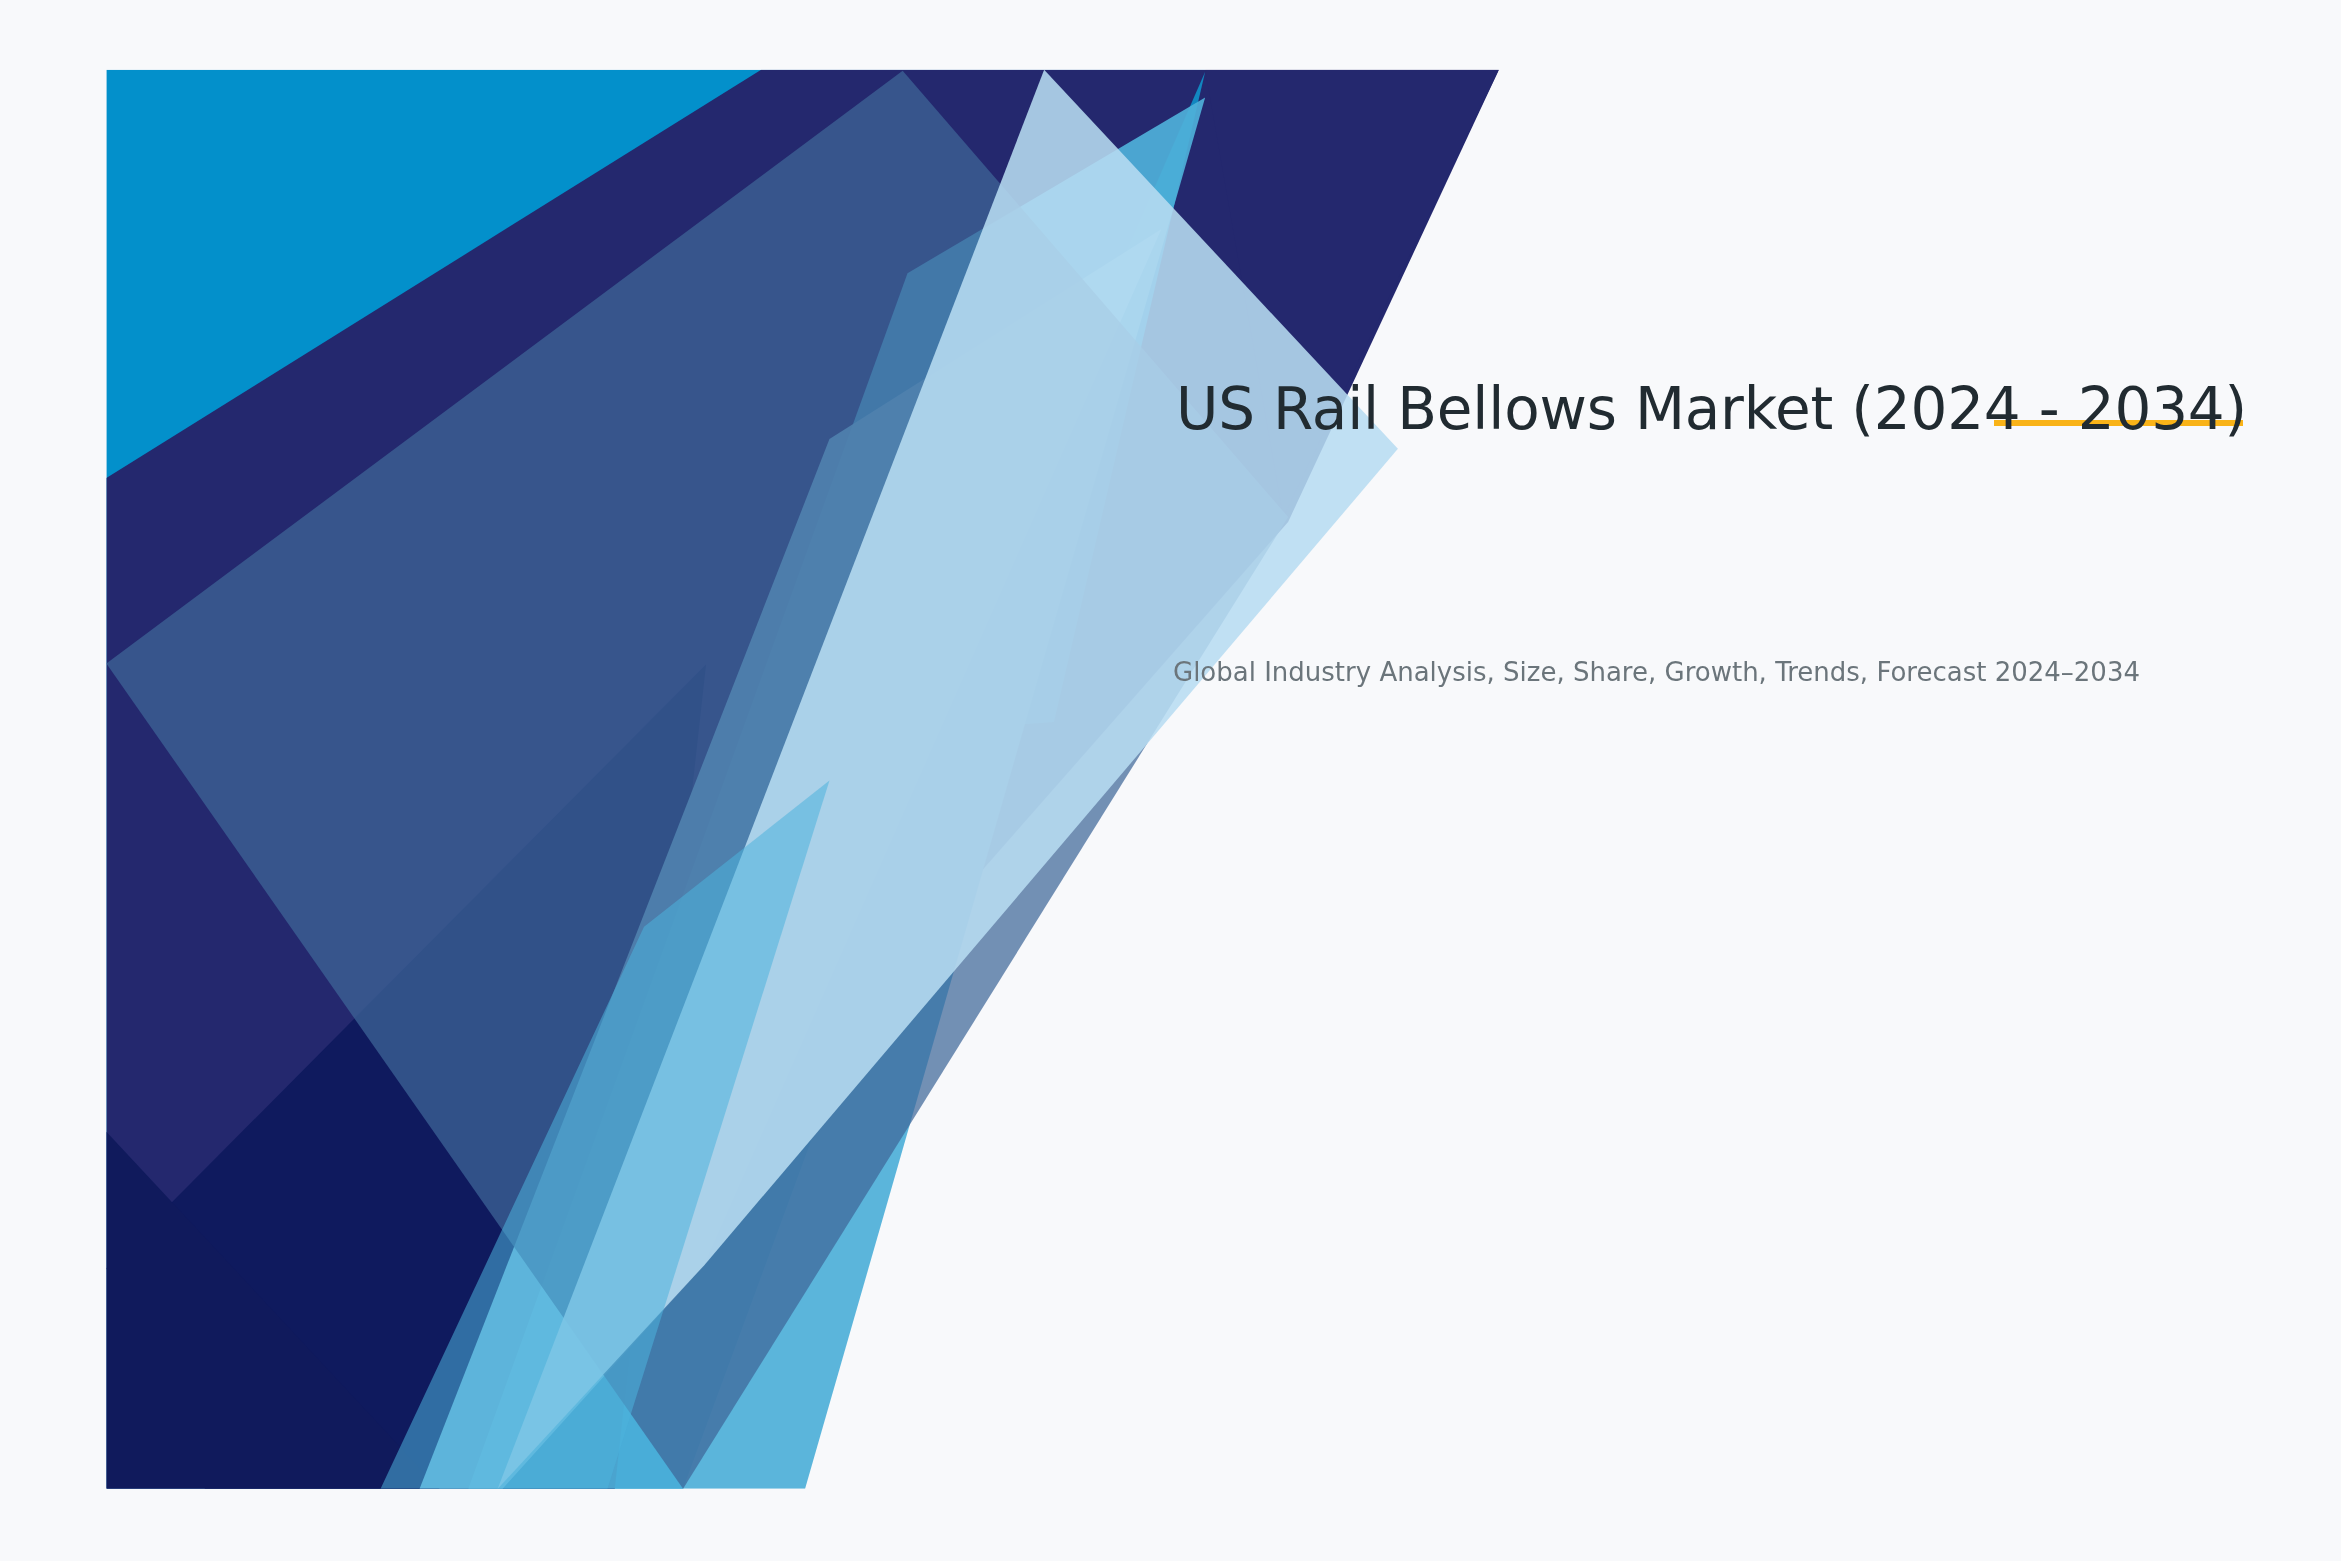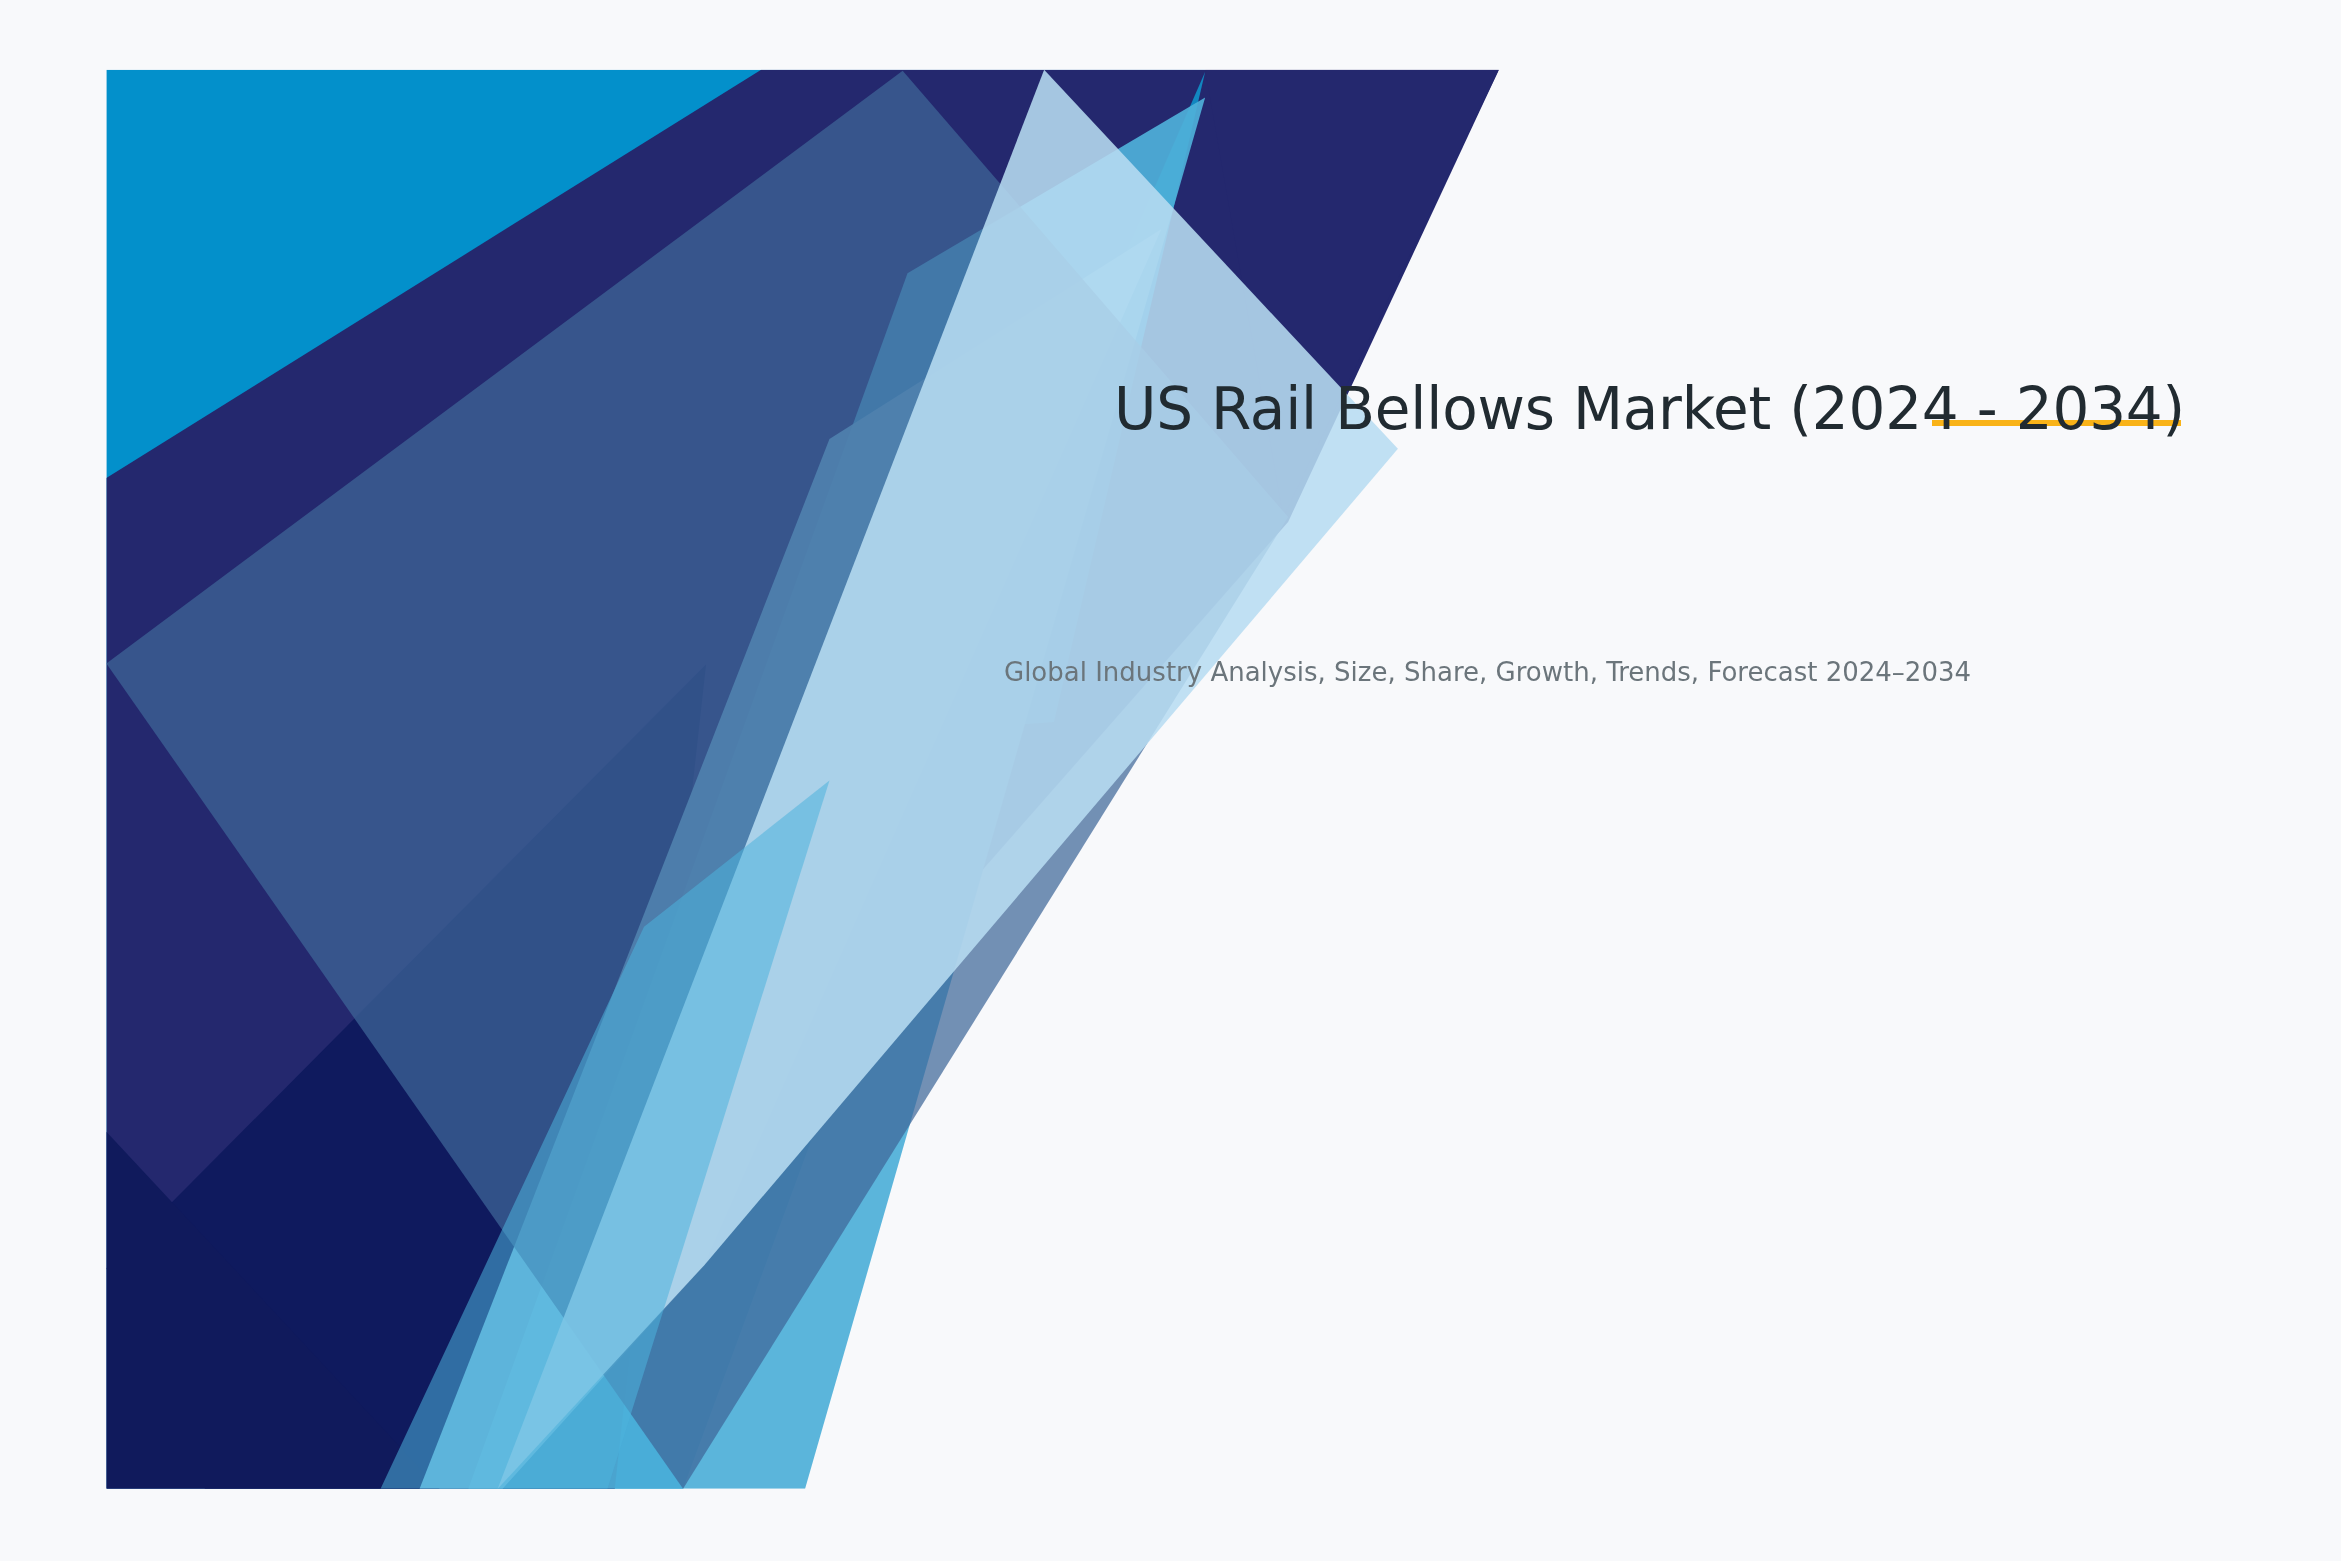--- a/index.html
+++ b/index.html
@@ -21,21 +21,21 @@
   .artwork {
     position: absolute;
     left: 0;
     top: 0;
     width: 2342px;
     height: 1561px;
     pointer-events: none;
   }
   .text-block {
     position: absolute;
-    left: 1004px;
+    left: 1066px;
     top: 371px;
     width: 1181px;
     text-align: right;
   }
   .title-wrap {
     position: relative;
     display: block;
   }
   .accent-bar {
     position: absolute;
@@ -56,21 +56,21 @@
     line-height: 1.33;
     letter-spacing: -0.2px;
     color: #212b31;
   }
   .page-subtitle {
     margin: 0;
     position: absolute;
     left: 0;
     top: 283px;
     width: 1181px;
-    text-align: left;
+    text-align: center;
     font-family: "DejaVu Sans", sans-serif;
     font-weight: 400;
     font-size: 26px;
     line-height: 1.42;
     color: #6b757b;
   }
 </style>
 </head>
 <body>
 

